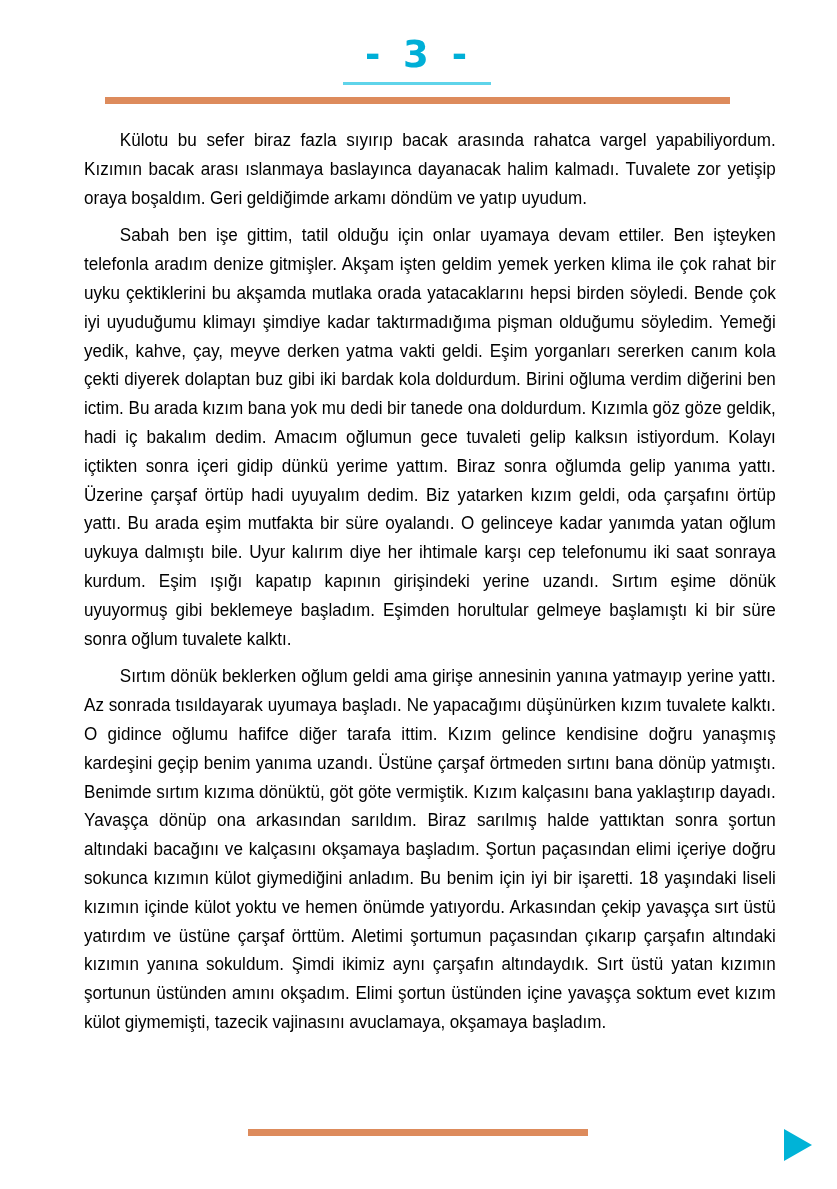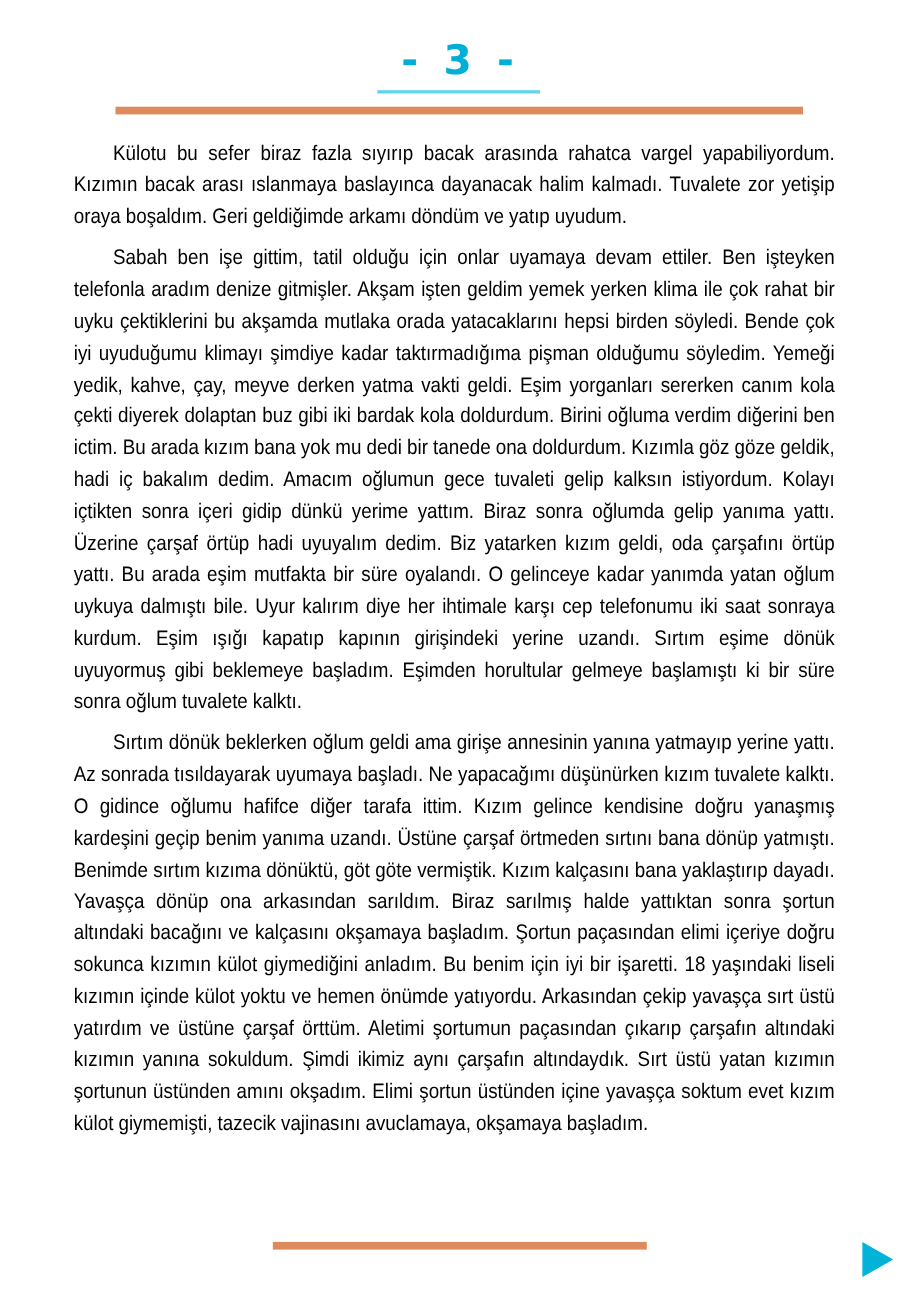--- a/index.html
+++ b/index.html
@@ -53,21 +53,21 @@
     left: 105px;
     top: 97px;
     width: 625px;
     height: 7px;
     background: #DD8B5C;
   }
 
   
   .content {
     position: absolute;
-    left: 67px;
+    left: 84px;
     top: 126px;
     width: 692px;
   }
   p.para {
     margin: 0 0 9px 0;
     padding: 0;
     font-family: "Liberation Sans Narrow", "Liberation Sans", sans-serif;
     font-size: 19.1px;
     line-height: 28.8px;
     color: #000000;

